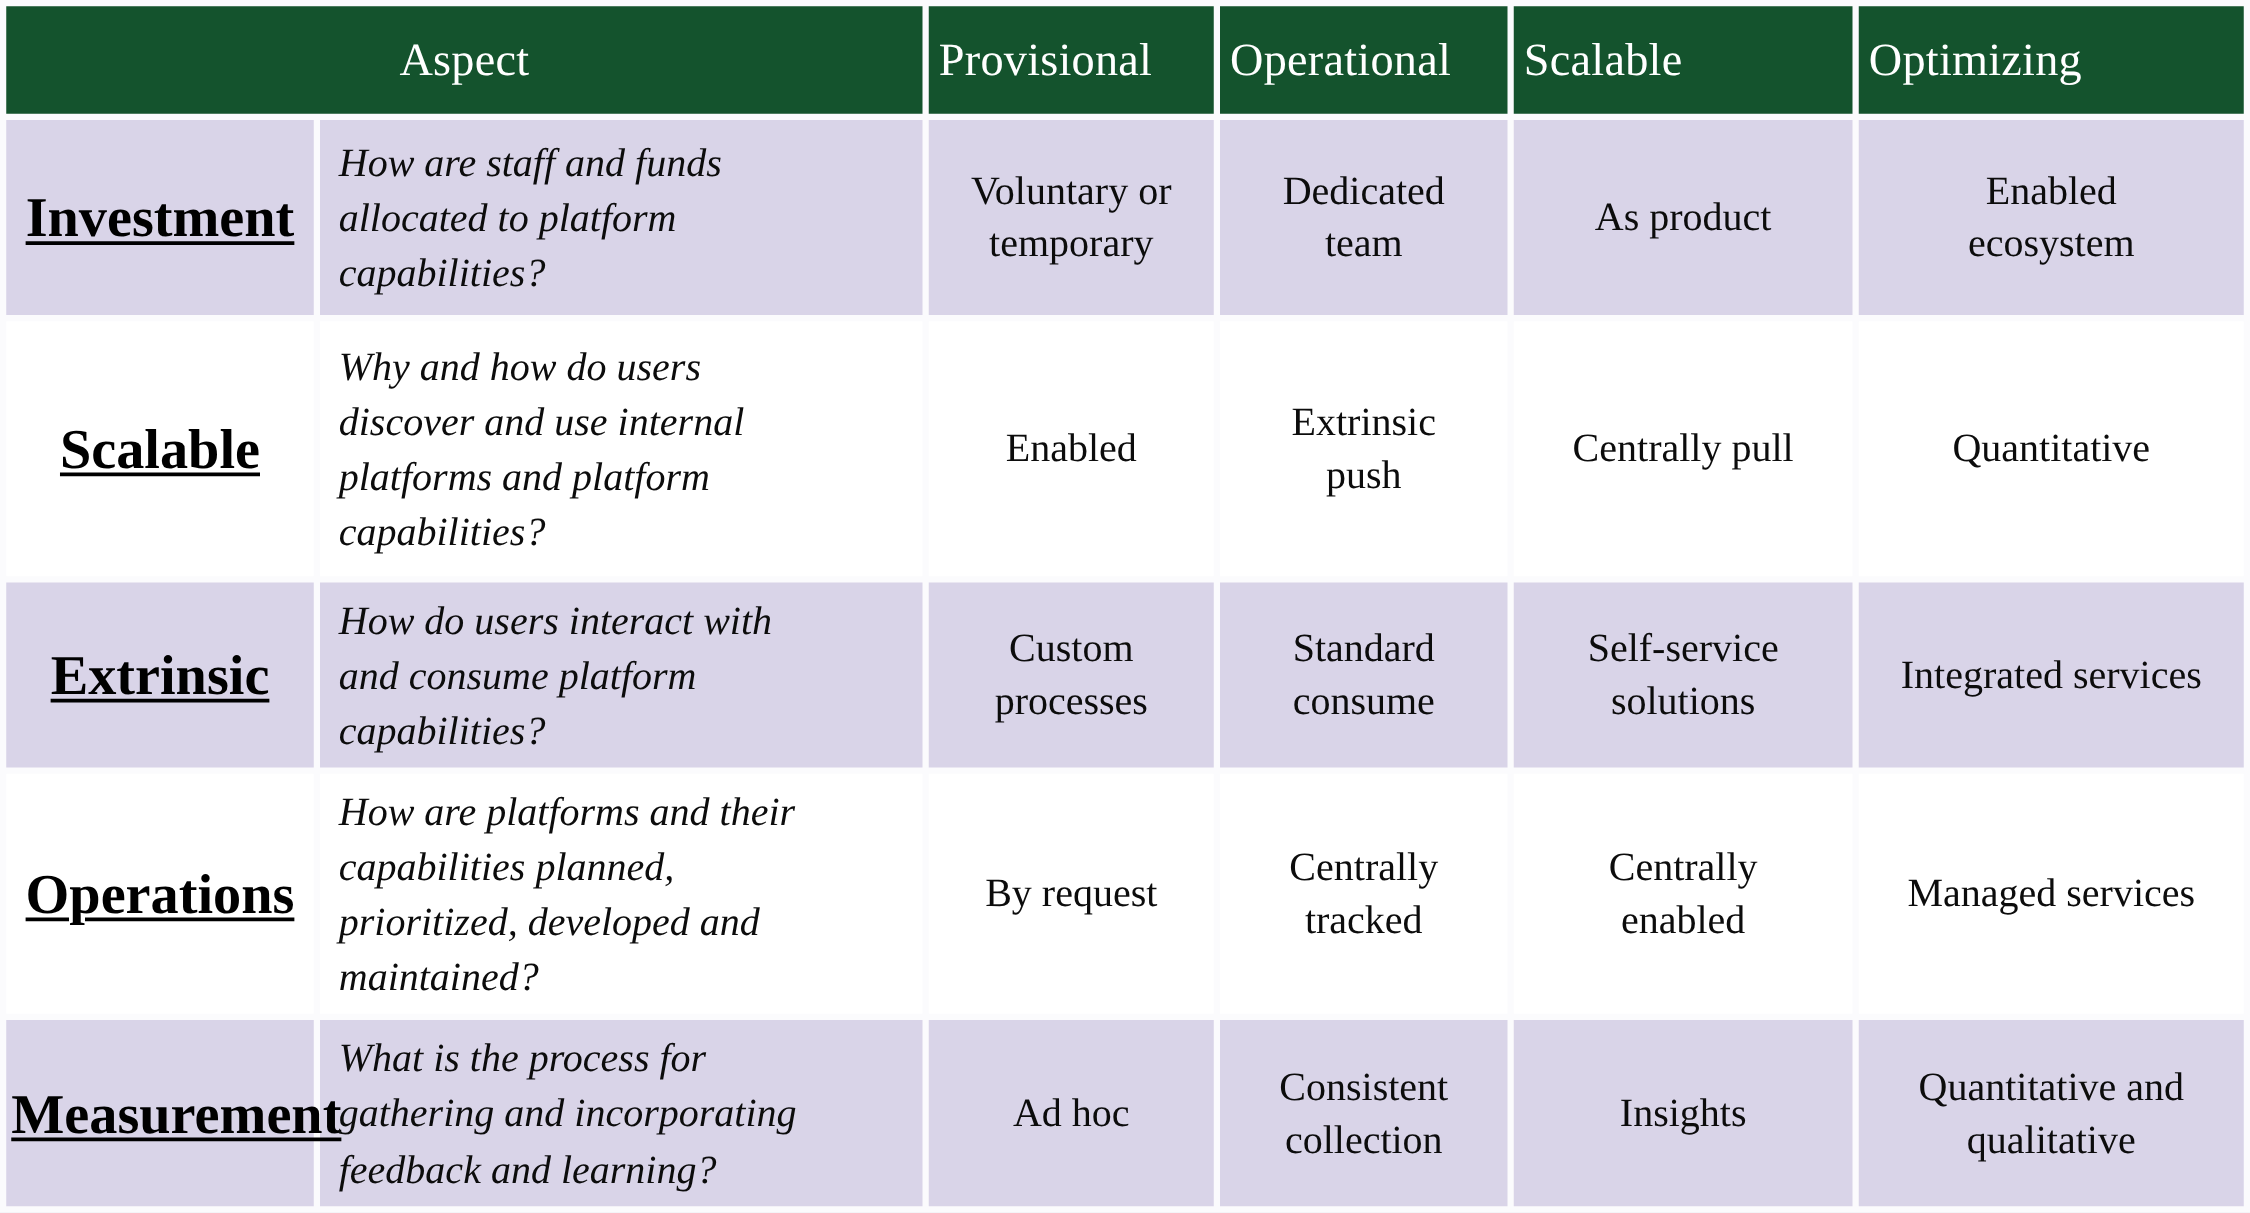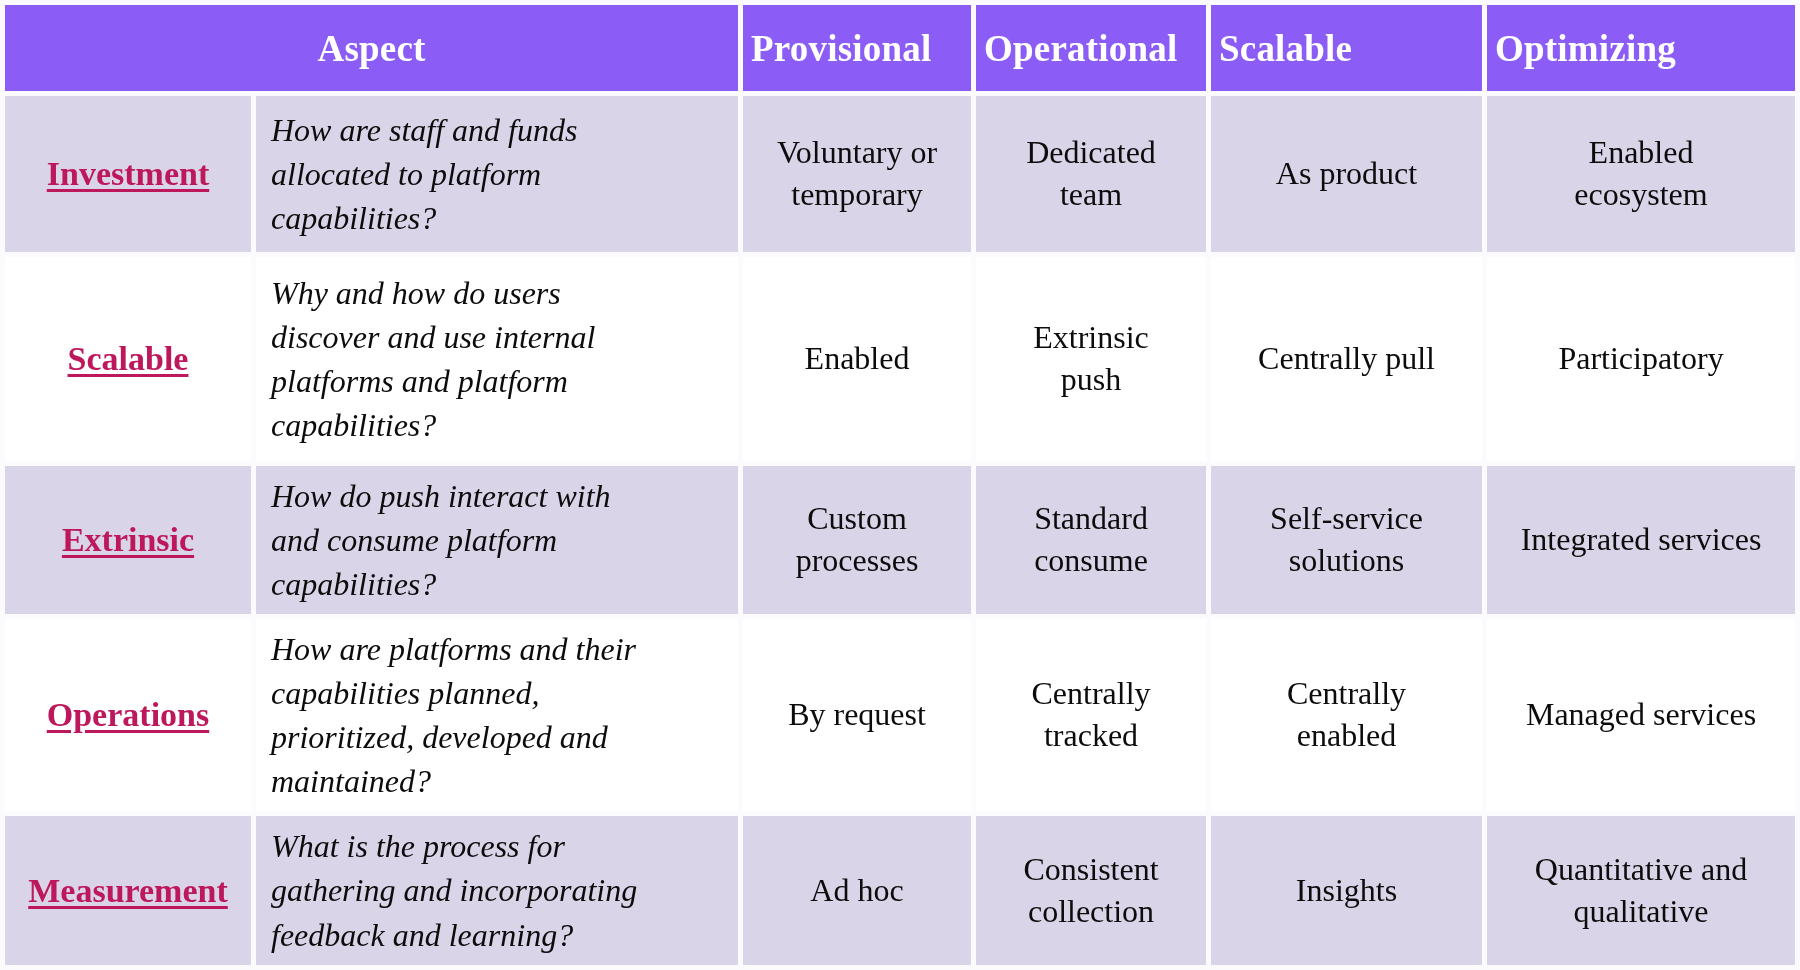--- a/index.html
+++ b/index.html
@@ -22,23 +22,23 @@
     font-family: "Liberation Serif", serif;
   }
   thead tr { height: 86px; }
   tr.h-r1 { height: 156px; }
   tr.h-r2 { height: 204px; }
   tr.h-r3 { height: 148px; }
   tr.h-r4 { height: 192px; }
   tr.h-r5 { height: 149px; }
 
   th {
-    background: #8b5cf6;
+    background: #14532d;
     color: #ffffff;
-    font-weight: bold;
+    font-weight: normal;
     font-size: 37px;
     text-align: left;
     vertical-align: middle;
     padding: 0 0 0 8px;
     letter-spacing: 0.2px;
   }
   th.th-aspect {
     text-align: center;
     padding: 0;
   }
@@ -58,23 +58,23 @@
     font-style: italic;
     line-height: 1.38;
     padding: 0 17px 0 15px;
     white-space: pre-line;
   }
   td.val-cell {
     line-height: 1.30;
     white-space: pre-line;
   }
   td.aspect-cell a {
-    color: #be185d;
+    color: #000000;
     font-weight: bold;
-    font-size: 34px;
+    font-size: 45px;
     text-decoration: underline;
     text-decoration-thickness: 2.5px;
     text-underline-offset: 4px;
   }
 </style>
 </head>
 <body>
 
 <div class="page">
   <table class="maturity">
@@ -112,25 +112,25 @@
       <tr class="row-white h-r2">
         <td class="aspect-cell"><a href="#">Scalable</a></td>
         <td class="q-cell">Why and how do users
 discover and use internal
 platforms and platform
 capabilities?</td>
         <td class="val-cell">Enabled</td>
         <td class="val-cell">Extrinsic
 push</td>
         <td class="val-cell">Centrally pull</td>
-        <td class="val-cell">Participatory</td>
+        <td class="val-cell">Quantitative</td>
       </tr>
       <tr class="row-shaded h-r3">
         <td class="aspect-cell"><a href="#">Extrinsic</a></td>
-        <td class="q-cell">How do push interact with
+        <td class="q-cell">How do users interact with
 and consume platform
 capabilities?</td>
         <td class="val-cell">Custom
 processes</td>
         <td class="val-cell">Standard
 consume</td>
         <td class="val-cell">Self-service
 solutions</td>
         <td class="val-cell">Integrated services</td>
       </tr>

